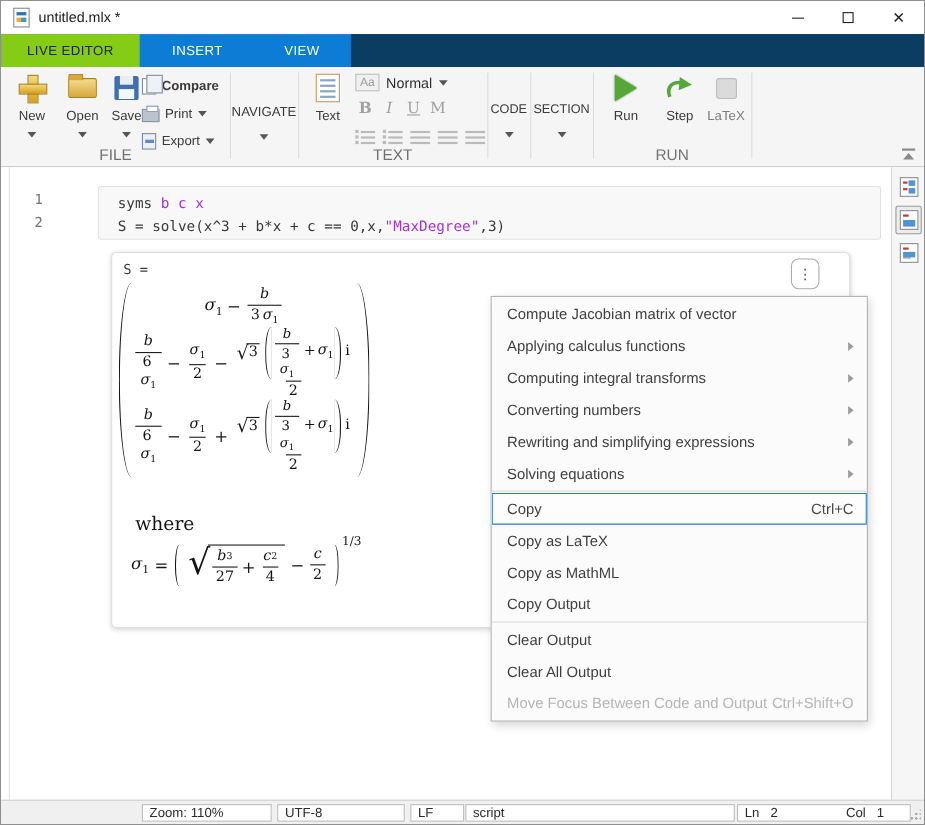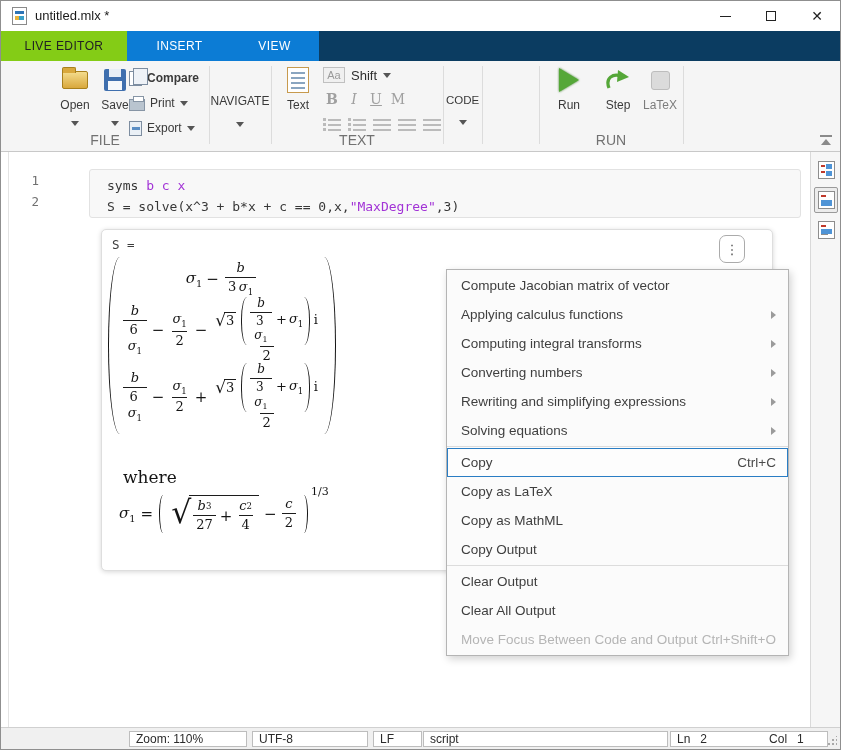--- a/index.html
+++ b/index.html
@@ -208,20 +208,26 @@
       <span class="qicon">
           <span class="q-drop">▼</span>
         </span>
       <span class="qa-sep"></span>
 
     </div>
   </div>
 
   <div class="ribbon">
 
+    <div class="bigbtn" style="left:6px;">
+      <div class="icon-wrap">
+          <span class="ic-new"></span>
+        </div>
+      <div class="lbl">New</div><span class="chev"></span>
+    </div>
     <div class="bigbtn" style="left:52px;">
       <div class="icon-wrap">
           <span class="ic-open"></span>
         </div>
       <div class="lbl">Open</div><span class="chev"></span>
     </div>
     <div class="bigbtn" style="left:94px;width:40px;">
       <div class="icon-wrap">
           <span class="ic-save"></span>
         </div>
@@ -256,21 +262,21 @@
             <i style="top:4px;"></i>
             <i style="top:9px;"></i>
             <i style="top:14px;"></i>
             <i style="top:19px;"></i>
           </span>
         </div>
       <div class="lbl">Text</div>
     </div>
     <div style="position:absolute;left:322px;top:6px;display:flex;align-items:center;gap:6px;">
       <span class="ic-aa">Aa</span>
-      <span style="font-size:13px;color:#2e2e2e;">Shift</span>
+      <span style="font-size:13px;color:#2e2e2e;">Normal</span>
       <span class="chev"></span>
     </div>
     <div style="position:absolute;left:320px;top:30px;display:flex;">
       <span class="fmt-letter" style="font-weight:bold;">B</span>
       <span class="fmt-letter" style="font-style:italic;">I</span>
       <span class="fmt-letter" style="text-decoration:underline;">U</span>
       <span class="fmt-letter">M</span>
     </div>
     <div style="position:absolute;left:322px;top:57px;display:flex;gap:7px;">
       <span class="listicon">
@@ -306,20 +312,24 @@
         </span>
     </div>
     <div class="seclabel" style="left:270px;width:172px;">TEXT</div>
     <div class="rsep" style="left:442px;"></div>
 
     <div style="position:absolute;left:442px;width:39px;top:0;height:78px;text-align:center;">
       <div style="margin-top:33px;font-size:11.5px;color:#3a3a3a;">CODE</div>
       <span class="chev" style="margin-top:14px;"></span>
     </div>
     <div class="rsep" style="left:481px;"></div>
+    <div style="position:absolute;left:481px;width:57px;top:0;height:78px;text-align:center;">
+      <div style="margin-top:33px;font-size:11.5px;color:#3a3a3a;">SECTION</div>
+      <span class="chev" style="margin-top:14px;"></span>
+    </div>
     <div class="rsep" style="left:538px;"></div>
 
     <div class="bigbtn" style="left:548px;width:40px;">
       <div class="icon-wrap">
           <span class="ic-run"></span>
         </div>
       <div class="lbl">Run</div>
     </div>
     <div class="bigbtn" style="left:596px;width:42px;">
       <div class="icon-wrap">

